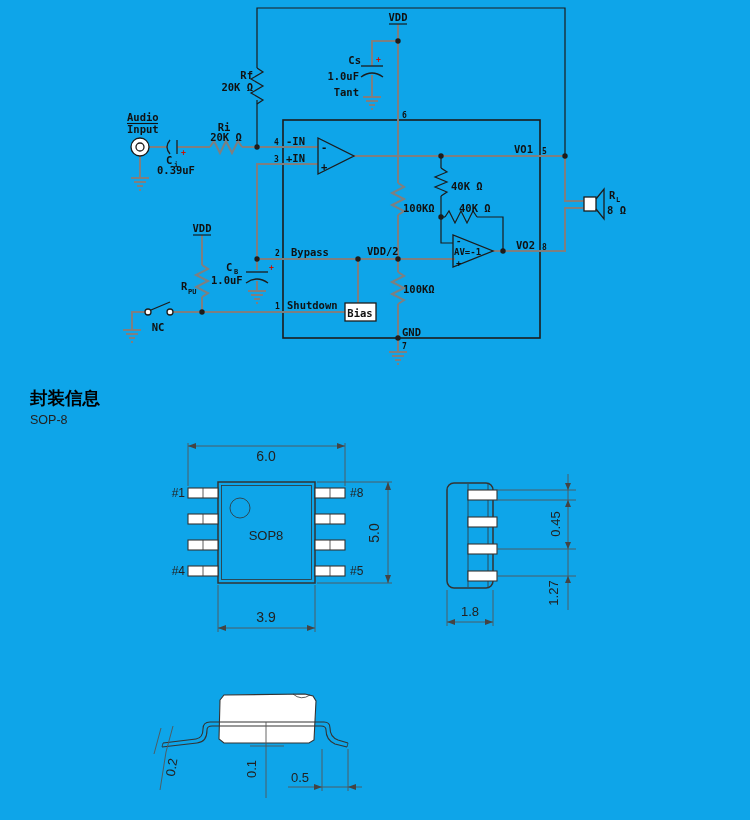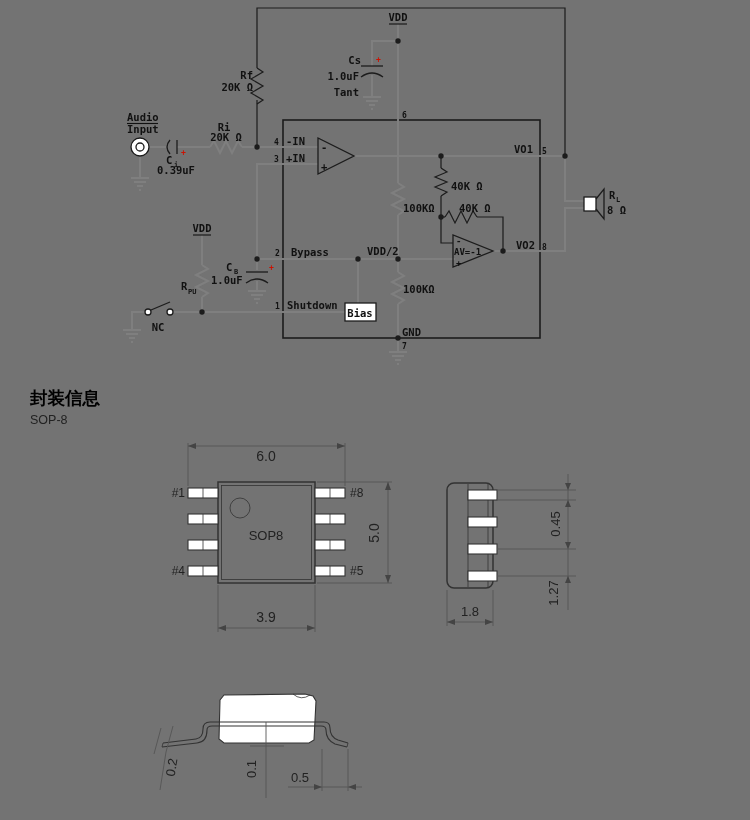--- a/index.html
+++ b/index.html
@@ -1,16 +1,16 @@
 <!DOCTYPE html>
 <html><head>
 <meta charset="utf-8">
 <style>
   html,body{margin:0;padding:0;background:#ffffff;}
-  #page{position:relative;width:750px;height:820px;background:#737373;overflow:hidden;}
+  #page{position:relative;width:750px;height:820px;background:#0ea5e9;overflow:hidden;}
   svg{position:absolute;left:0;top:0;}
   .wire{stroke:#7f7f7f;stroke-width:2;fill:none;}
   .wireb{stroke:#1c1c1c;stroke-width:1.2;fill:none;}
   .comp{stroke:#1c1c1c;stroke-width:1.3;fill:none;}
   .compw{stroke:#1c1c1c;stroke-width:1.3;fill:#fff;}
   .compg{stroke:#7f7f7f;stroke-width:2;fill:none;}
   .icbox{stroke:#1c1c1c;stroke-width:1.6;fill:none;}
   .dot{fill:#1c1c1c;}
   .mono{font-family:"DejaVu Sans Mono",monospace;font-weight:bold;fill:#111;}
   .t10{font-size:10.5px;} .t9{font-size:9px;} .t8{font-size:8px;} .t7{font-size:7px;}

